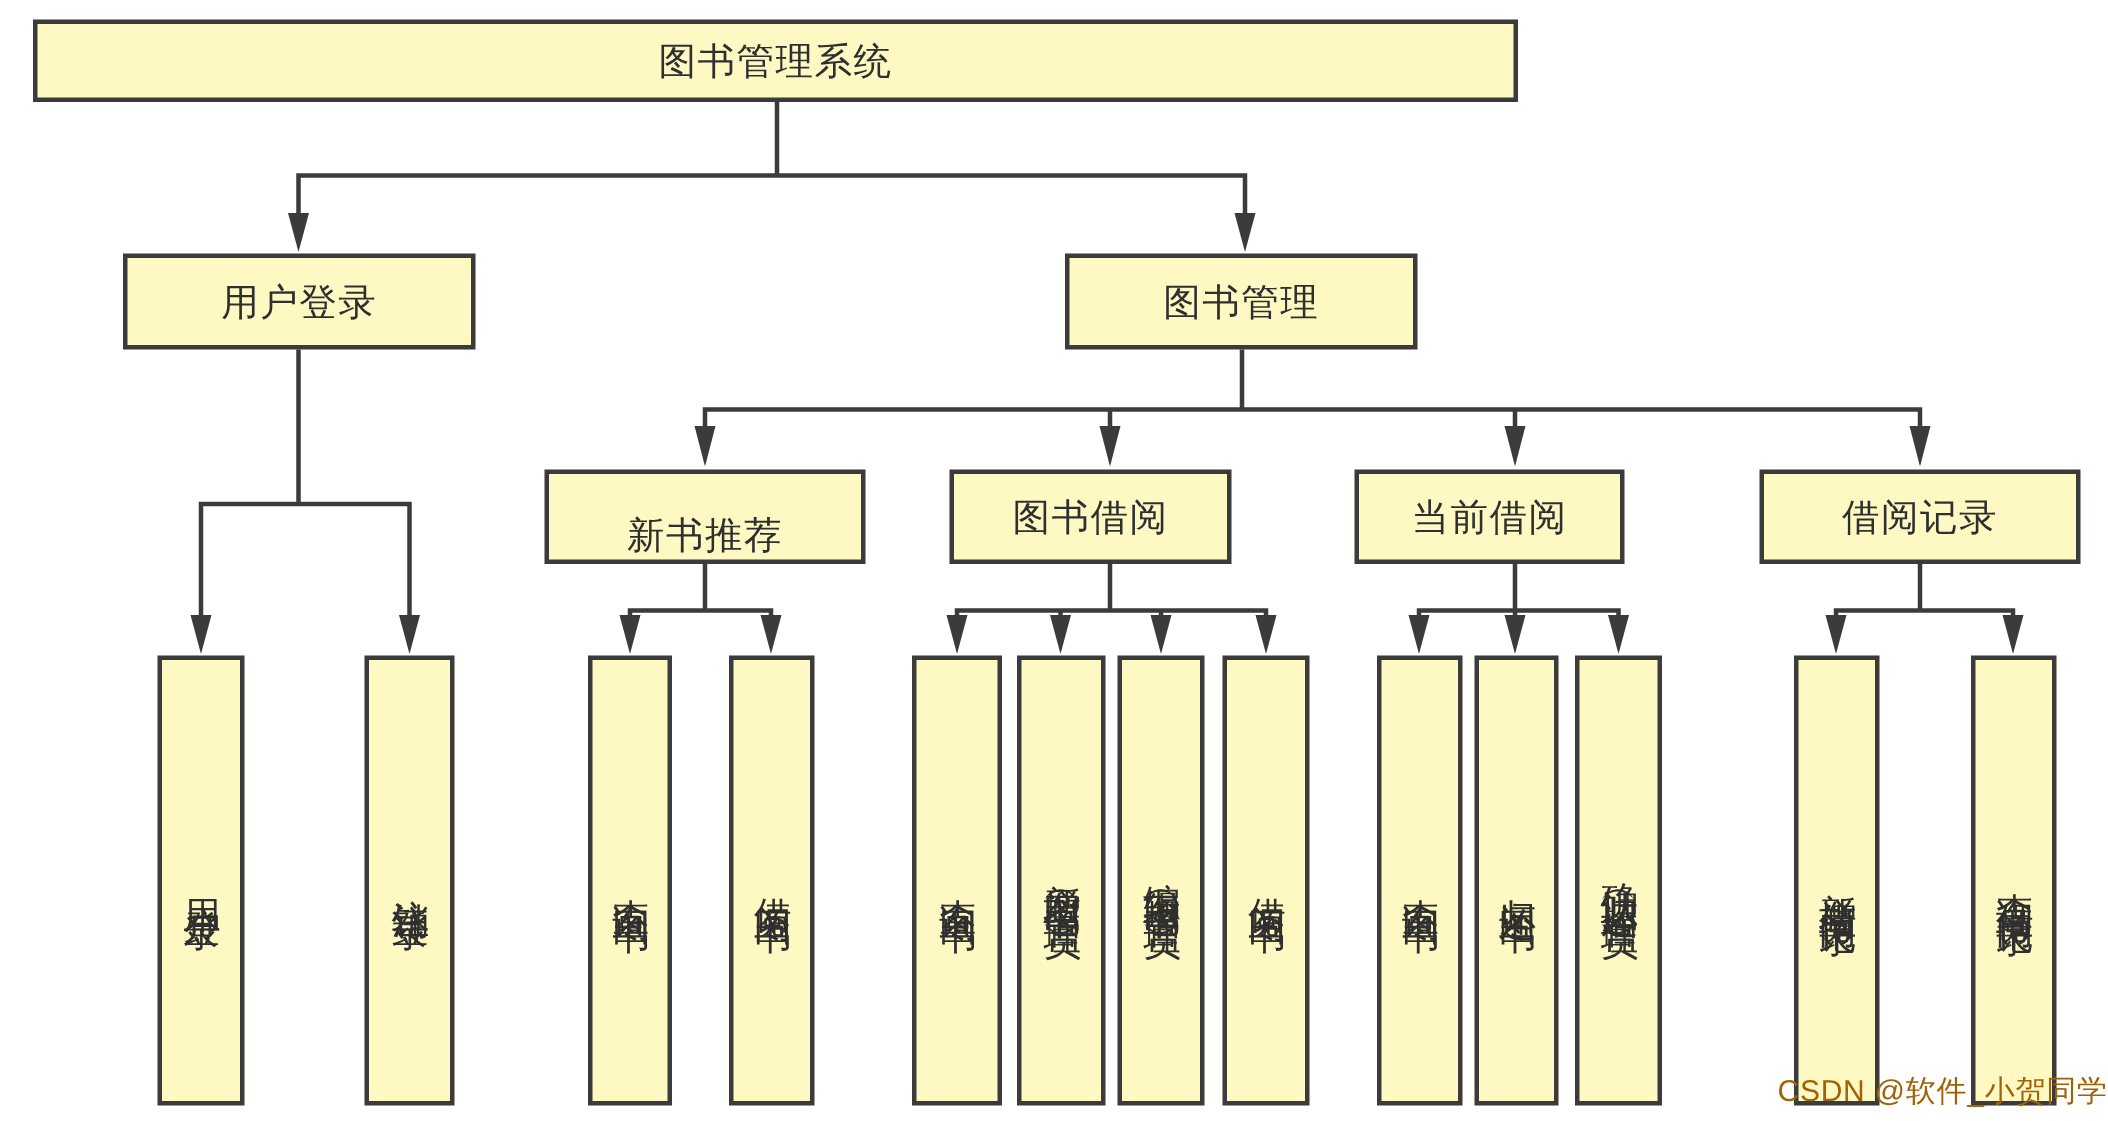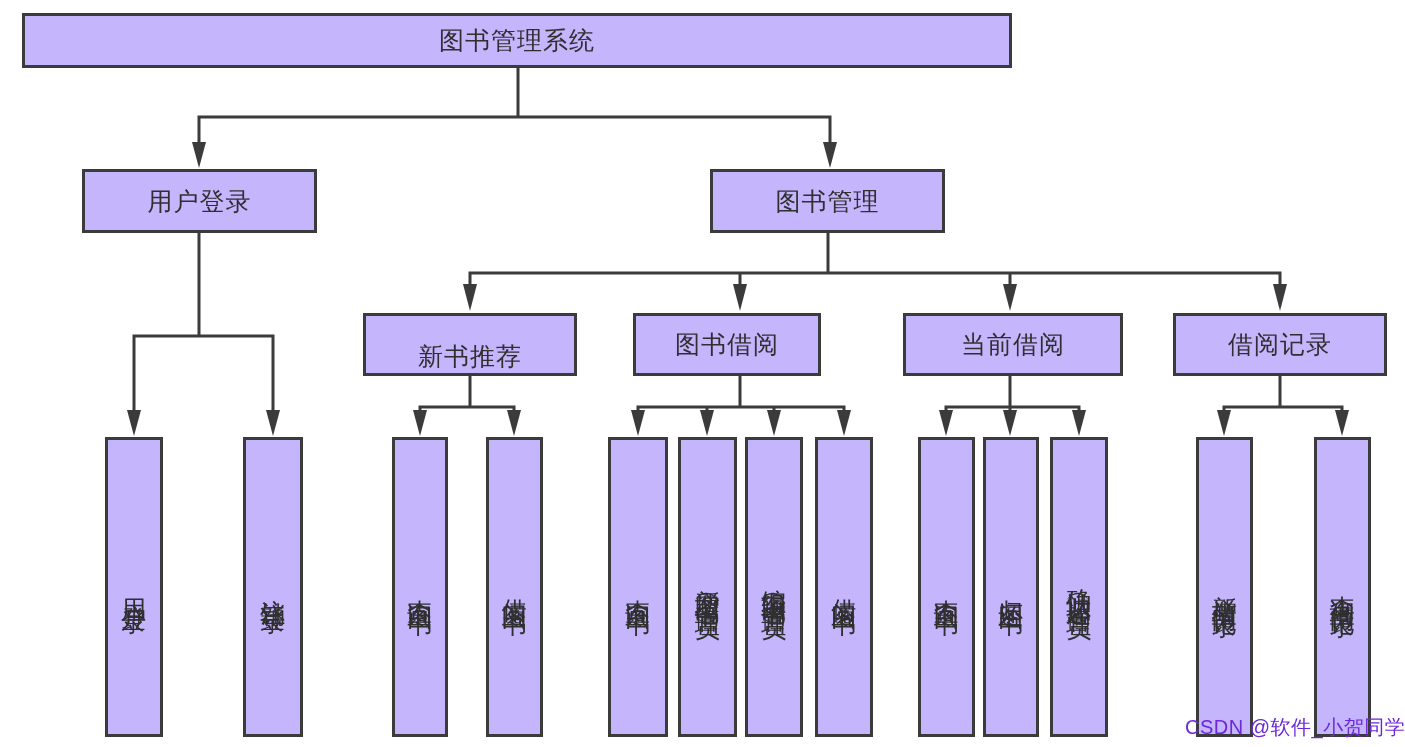--- a/index.html
+++ b/index.html
@@ -19,21 +19,21 @@
   .connectors path {
     fill: none;
     stroke: #3b3b3b;
     stroke-width: 3;
     stroke-linecap: square;
   }
   .connectors polygon { fill: #3b3b3b; }
   .node {
     position: absolute;
     box-sizing: border-box;
-    background: #c4b5fd;
+    background: #fef9c3;
     border: 3px solid #3b3b3b;
     display: flex;
     align-items: center;
     justify-content: center;
     color: #2f2f2f;
     font-size: 25px;
     letter-spacing: 1px;
     white-space: nowrap;
   }
   .leaf {
@@ -44,21 +44,21 @@
     writing-mode: vertical-rl;
     text-orientation: mixed;
     letter-spacing: 4px;
     line-height: 1.05;
   }
   .watermark {
     position: absolute;
     left: 1185px;
     top: 714px;
     font-size: 20px;
-    color: #6d28d9;
+    color: #a16207;
     letter-spacing: 0.5px;
     white-space: nowrap;
   }
 </style>
 </head>
 <body>
 
 <div class="canvas">
 
   <svg class="connectors" viewBox="0 0 1405 747" xmlns="http://www.w3.org/2000/svg">
@@ -107,21 +107,21 @@
   <div class="node" style="left:710px; top:169px; width:235px; height:64px;">
     <span>图书管理</span>
   </div>
 
   <div class="node" style="left:363px; top:313px; width:214px; height:63px;align-items:flex-end;">
     <span>新书推荐</span>
   </div>
   <div class="node" style="left:633px; top:313px; width:188px; height:63px;">
     <span>图书借阅</span>
   </div>
-  <div class="node" style="left:903px; top:313px; width:220px; height:63px;">
+  <div class="node" style="left:903px; top:313px; width:180px; height:63px;">
     <span>当前借阅</span>
   </div>
   <div class="node" style="left:1173px; top:313px; width:214px; height:63px;">
     <span>借阅记录</span>
   </div>
 
   <div class="node leaf" style="left:105px; width:58px;">
     <span>用户登录</span>
   </div>
   <div class="node leaf" style="left:243px; width:60px;">

